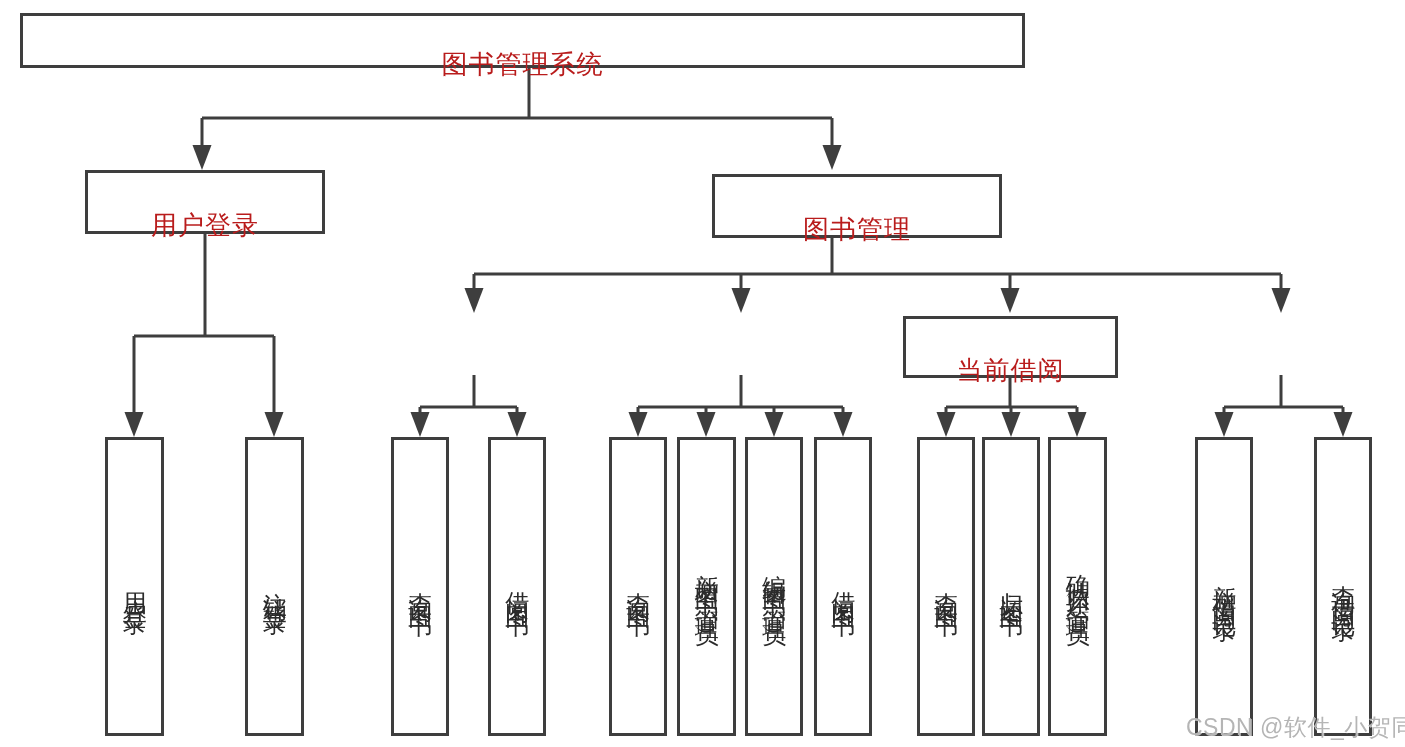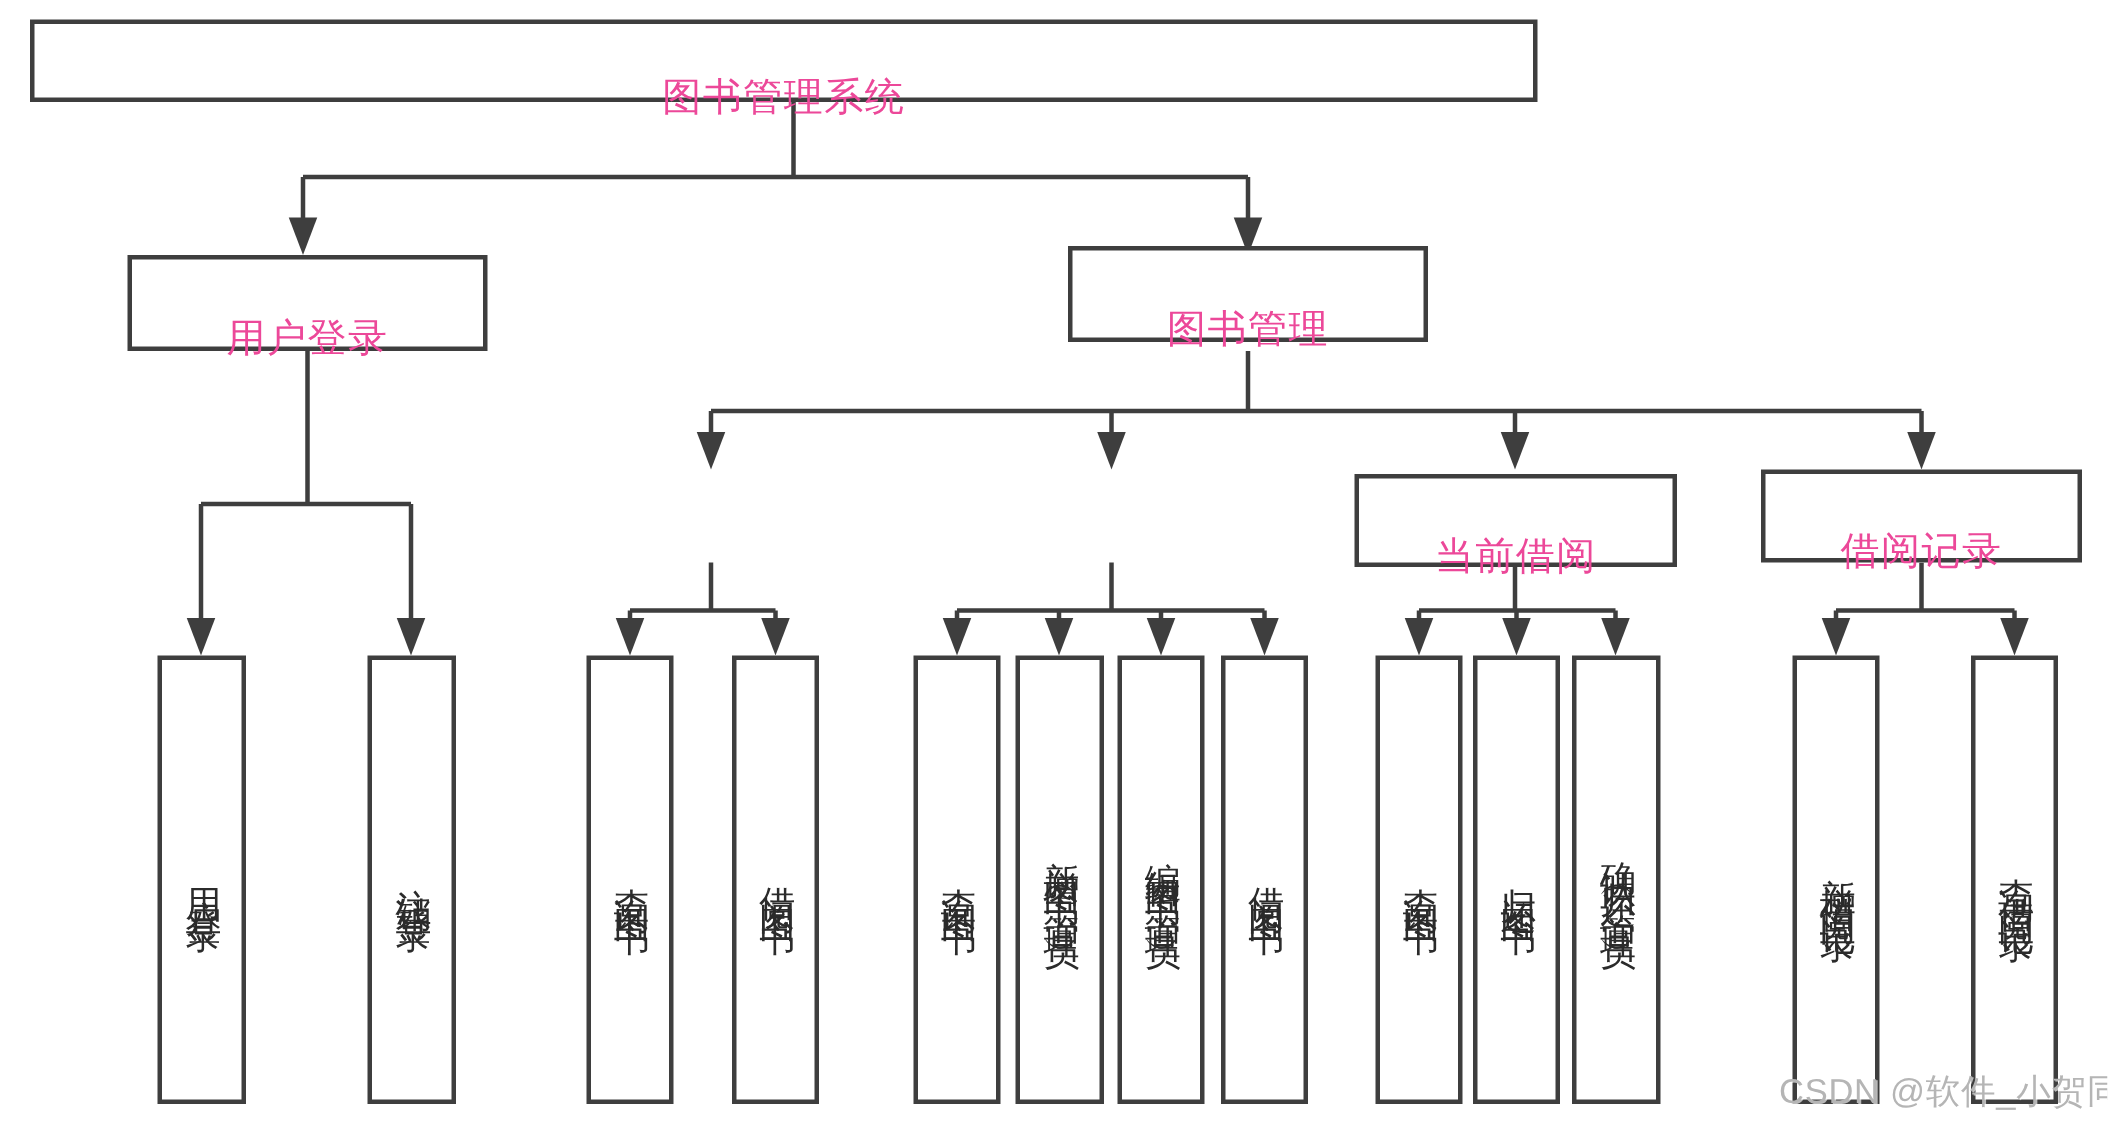--- a/index.html
+++ b/index.html
@@ -26,21 +26,21 @@
     box-sizing: border-box;
     background: #ffffff;
     border: 3px solid #3e3e3e;
     display: flex;
     align-items: center;
     justify-content: center;
     z-index: 2;
   }
   .hnode .label {
     font-size: 26px;
-    color: #ec4899;
+    color: #b91c1c;
     letter-spacing: 1px;
     white-space: nowrap;
     line-height: 1;
     margin-top: 46px;
   }
   .root-node {
     left: 20px; top: 13px; width: 1005px; height: 55px;
   }
   .vnode {
     top: 437px;
@@ -103,29 +103,26 @@
     </g>
   </svg>
 
   <div class="node hnode root-node">
     <span class="label">图书管理系统</span>
   </div>
 
   <div class="node hnode" style="left:85px;top:170px;width:240px;height:64px">
     <span class="label">用户登录</span>
   </div>
-  <div class="node hnode" style="left:712px;top:164px;width:240px;height:64px">
+  <div class="node hnode" style="left:712px;top:174px;width:290px;height:64px">
     <span class="label">图书管理</span>
   </div>
 
   <div class="node hnode" style="left:903px;top:316px;width:215px;height:62px">
     <span class="label">当前借阅</span>
-  </div>
-  <div class="node hnode" style="left:1174px;top:313px;width:214px;height:62px">
-    <span class="label">借阅记录</span>
   </div>
 
   <div class="node vnode" style="left:105px;width:59px">
     <span class="vlabel">用户登录</span>
   </div>
   <div class="node vnode" style="left:245px;width:59px">
     <span class="vlabel">注销登录</span>
   </div>
 
   <div class="node vnode" style="left:391px;width:58px">

